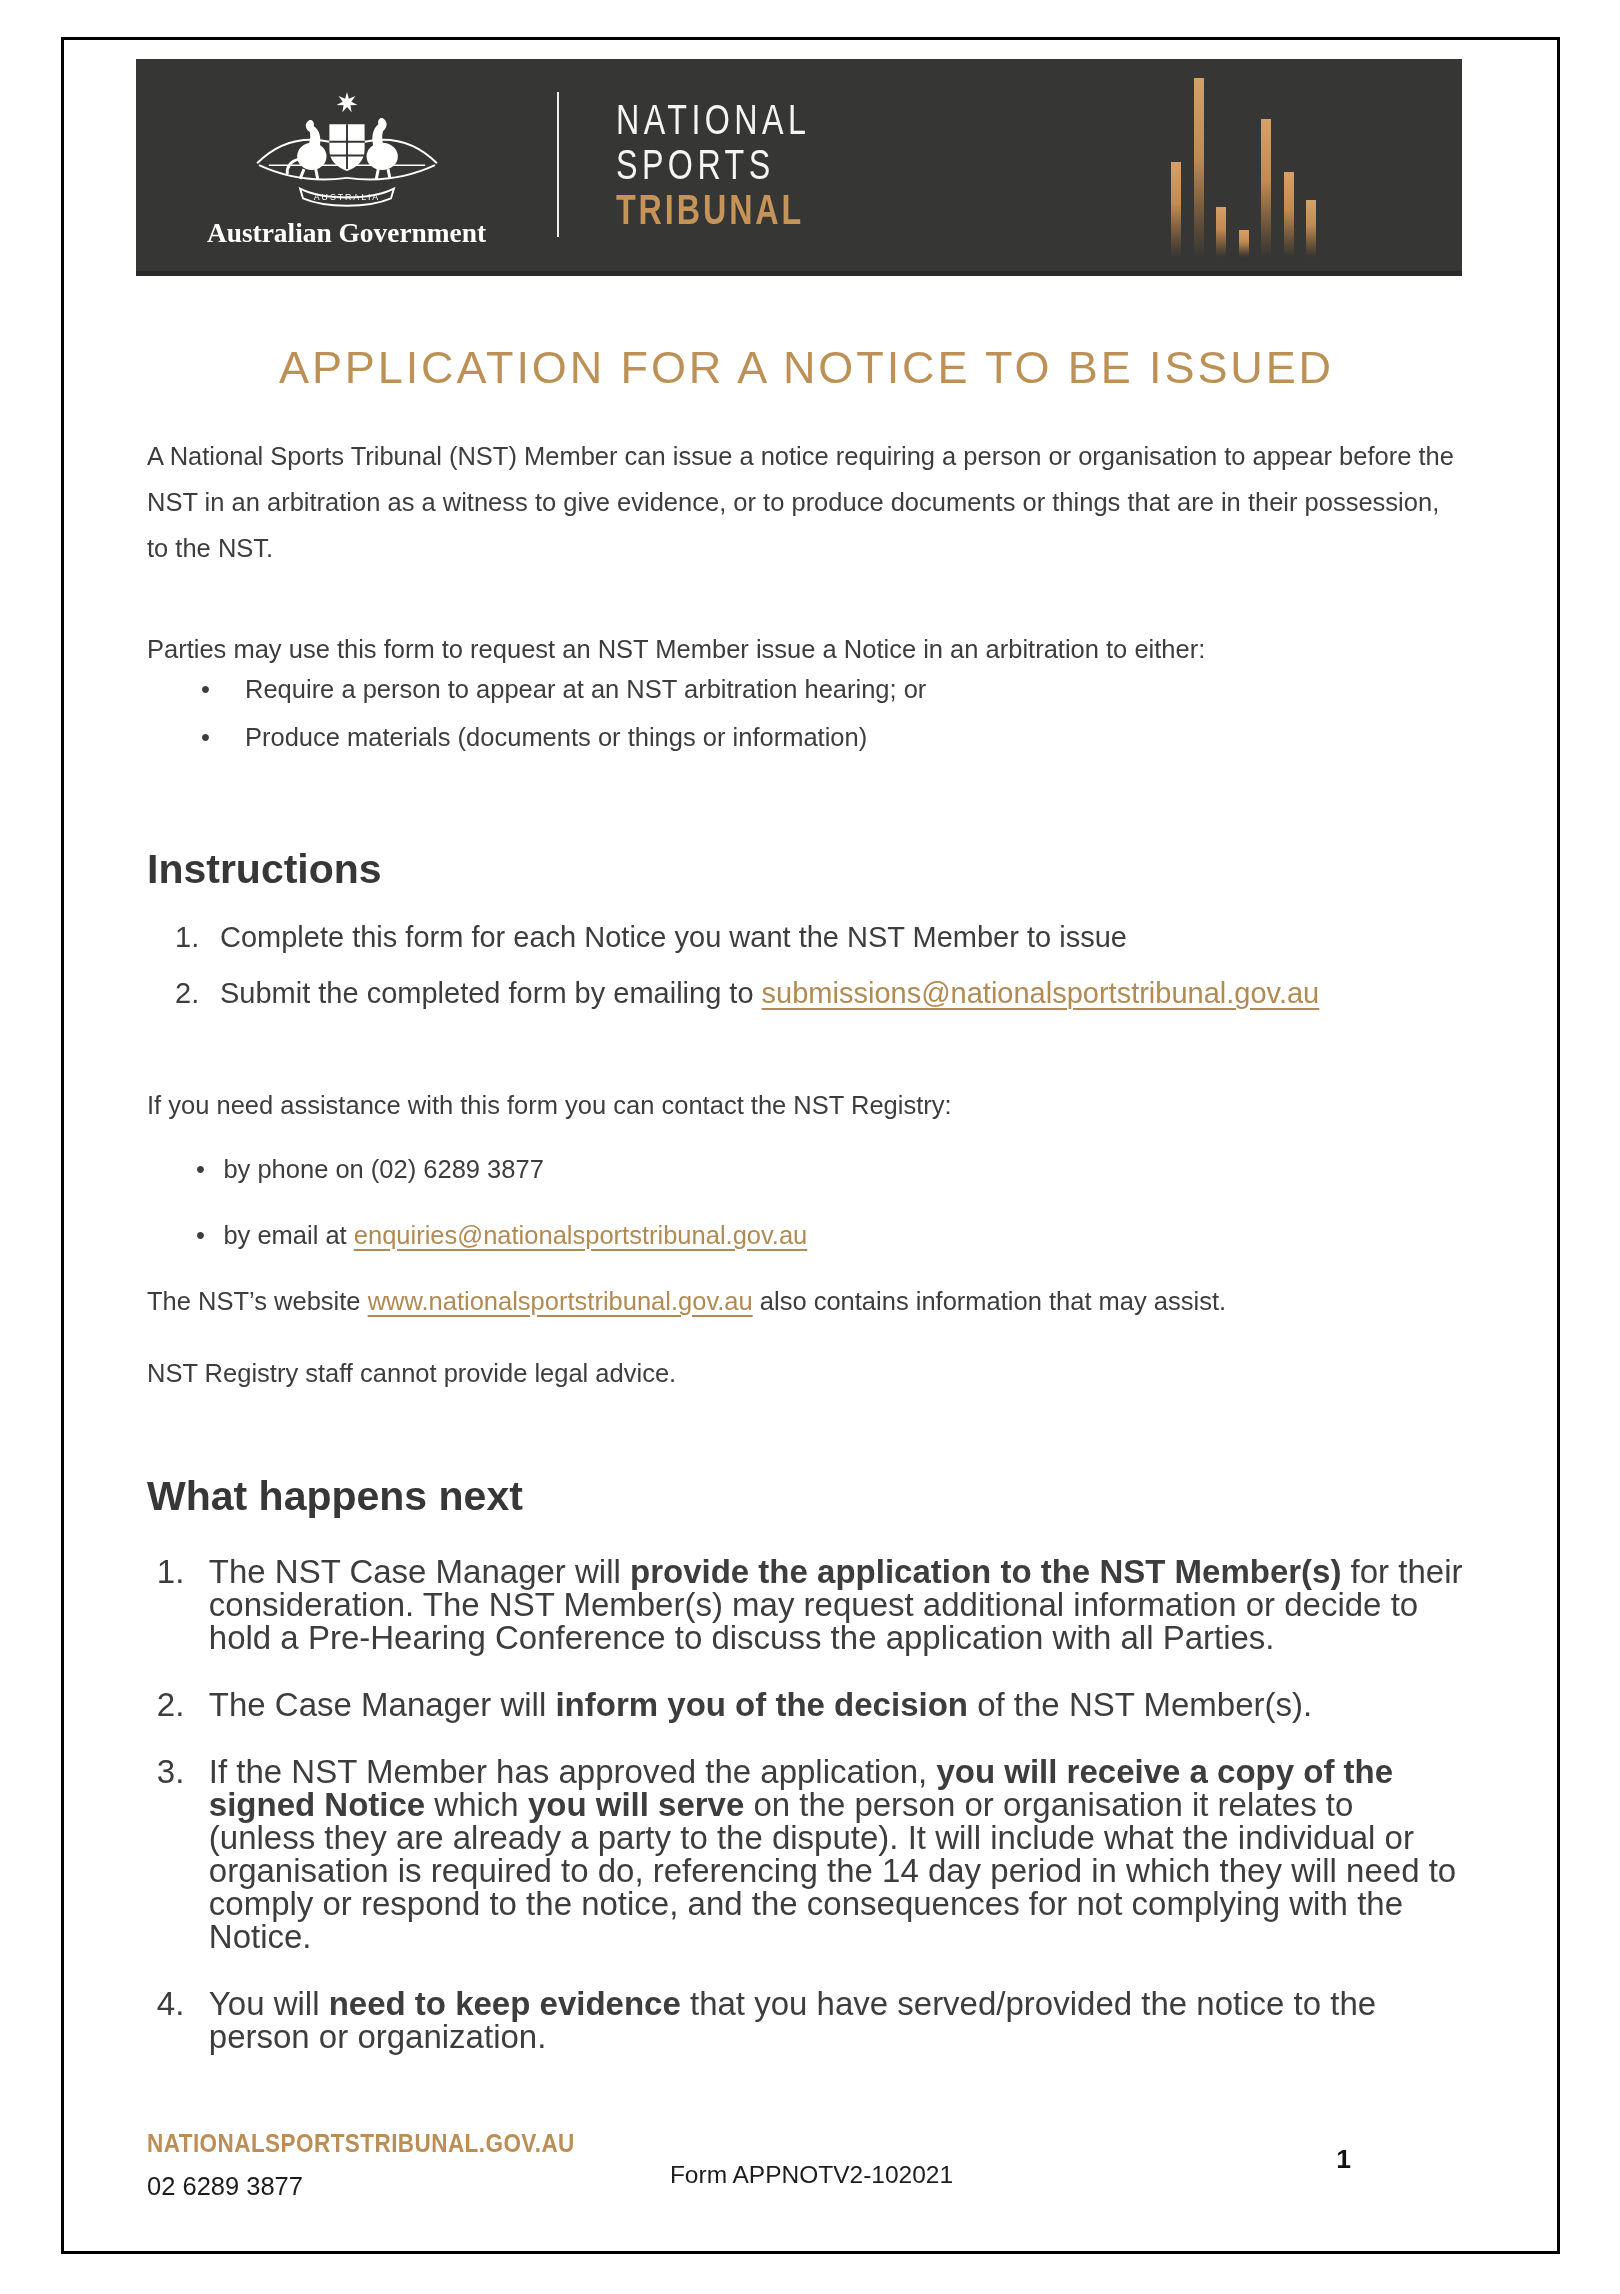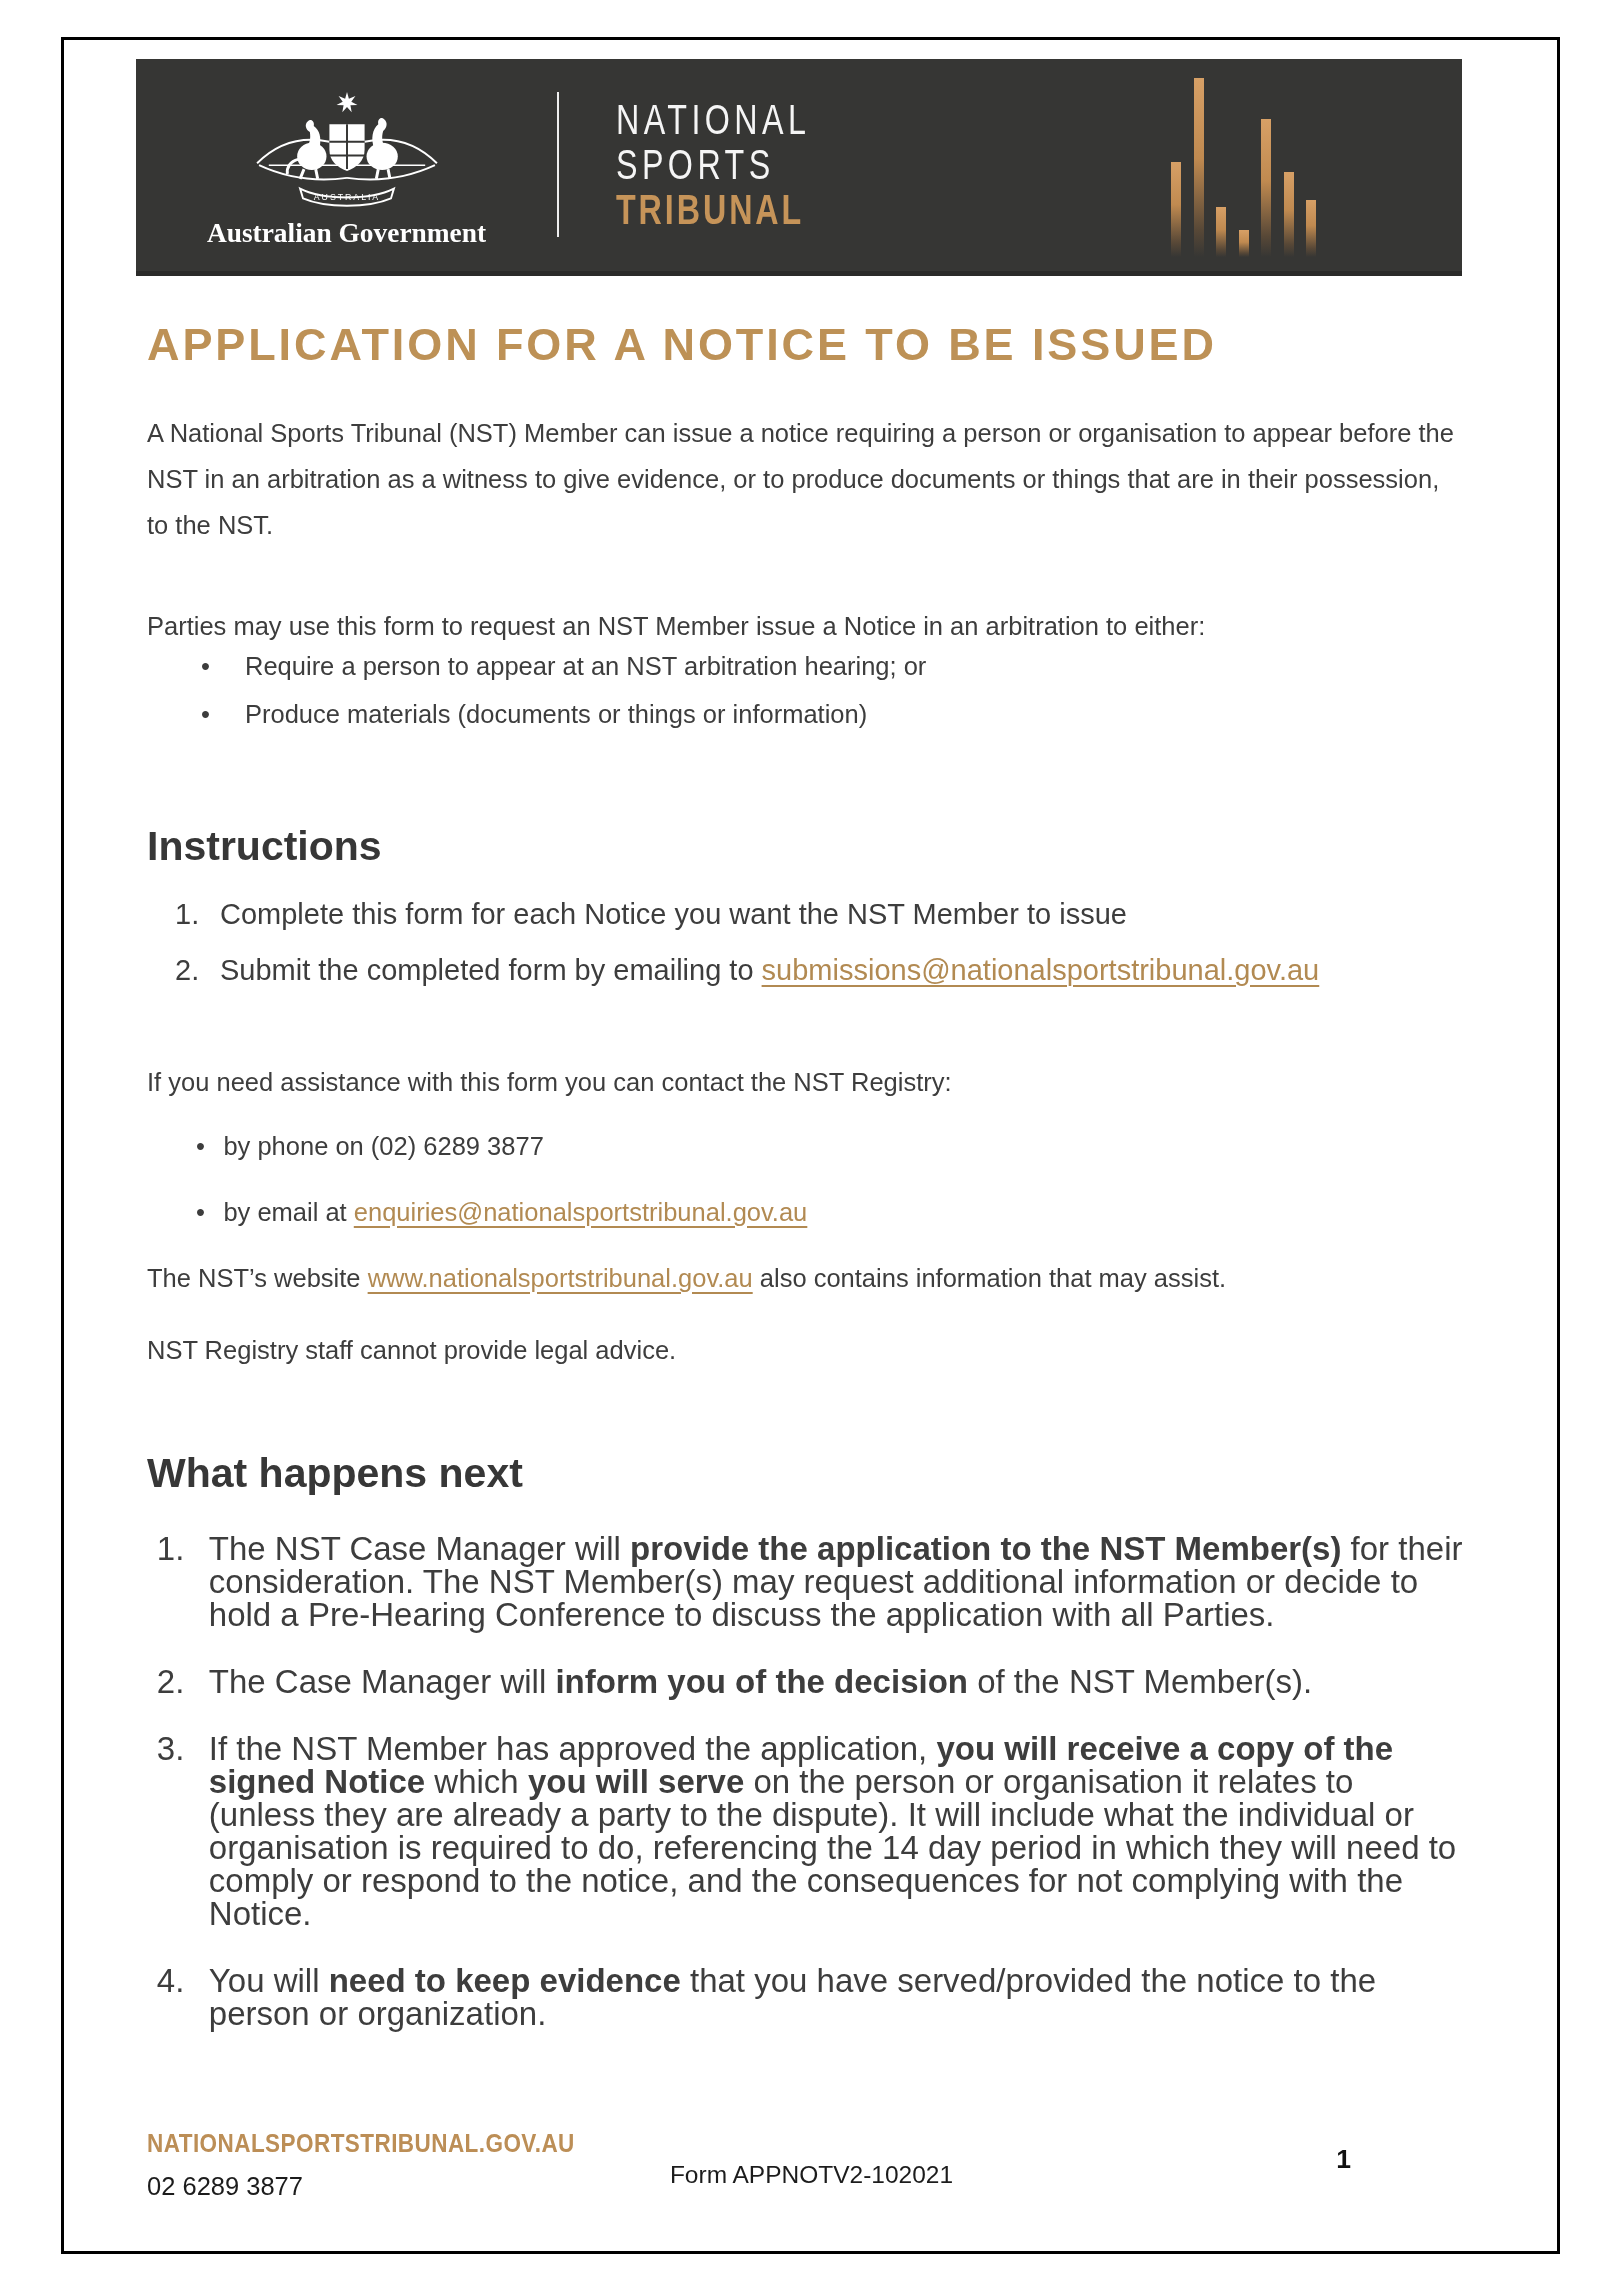--- a/index.html
+++ b/index.html
@@ -39,21 +39,21 @@
   .brand-line{font-size:43px;line-height:45px;color:#f5f5f5;letter-spacing:5.9px;white-space:nowrap;}
   .brand-line.gold{color:var(--gold-brand);font-weight:bold;letter-spacing:3.9px;}
   .bars{position:absolute;right:146px;bottom:13.7px;display:flex;align-items:flex-end;gap:12.7px;}
   .bar{
     width:9.8px;
     background:linear-gradient(to bottom,#d7a066 0%,#c08a50 45%,rgba(150,105,60,0.35) 85%,rgba(54,54,52,0) 100%);
   }
   
   .content{padding:0 91px 0 83px;}
   .doc-title{
-    margin-top:42px;text-align:left;font-weight:bold;font-size:45px;line-height:53px;
+    margin-top:65px;text-align:center;font-weight:normal;font-size:45px;line-height:53px;
     color:var(--gold-title);letter-spacing:2.9px;
   }
   .para{font-size:25.5px;line-height:46px;color:var(--body-color);}
   .intro-para{margin-top:39px;}
   .purpose-para{margin-top:55px;}
   ul.dot-list{list-style:none;margin-top:3.9px;}
   ul.dot-list li{position:relative;font-size:25.5px;line-height:28px;color:var(--body-color);}
   ul.purpose-list{padding-left:54px;}
   ul.purpose-list li{padding-left:44px;margin-bottom:19.6px;}
   ul.assist-list{padding-left:49px;margin-top:15.7px;}

